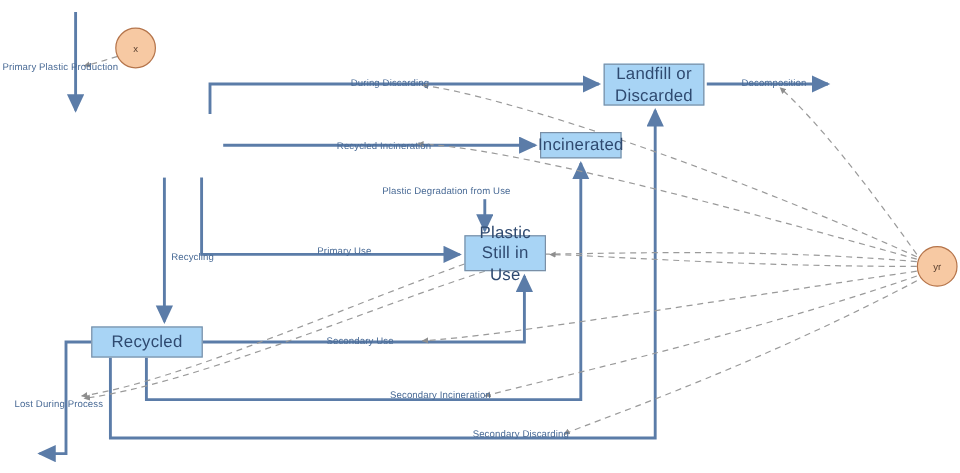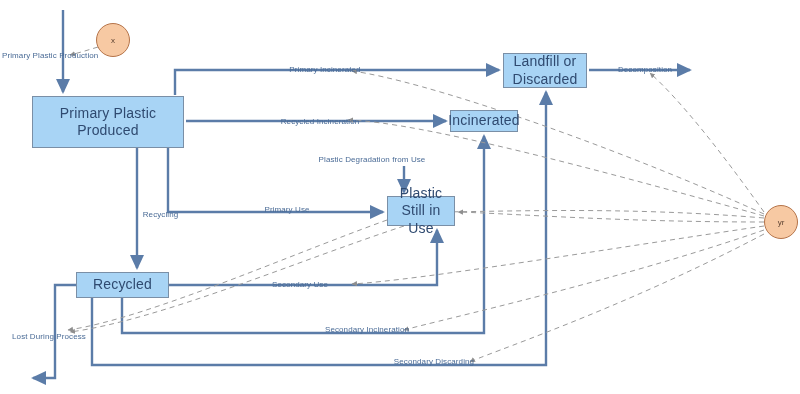--- a/index.html
+++ b/index.html
@@ -113,39 +113,38 @@
       <path d="M764,226 C600,250 420,280 352,284"></path>
       <path d="M764,230 C620,280 440,320 404,330"></path>
       <path d="M764,234 C620,310 480,356 470,362"></path>
       <path d="M764,212 C720,150 680,100 650,73"></path>
 
       <path d="M404,226 C300,260 160,320 70,332"></path>
       <path d="M404,214 C300,250 150,318 68,330"></path>
     </g>
   </svg>
 
-  <div class="stock" style="left:32px; top:96px; width:152px; height:52px;">Primary Plastic Produced</div>
 
   <div class="stock" style="left:503px; top:53px; width:84px; height:35px;">Landfill or
 Discarded</div>
 
   <div class="stock" style="left:450px; top:110px; width:68px; height:22px;">Incinerated</div>
 
   <div class="stock" style="left:387px; top:196px; width:68px; height:30px;">Plastic Still in
 Use</div>
 
   <div class="stock" style="left:76px; top:272px; width:93px; height:26px;">Recycled</div>
 
   <div class="cloud" style="left:96px; top:23px; width:34px; height:34px;">x</div>
 
   <div class="cloud" style="left:764px; top:205px; width:34px; height:34px;">yr</div>
 
   <div class="flow-label" style="left:2px; top:52px;">Primary Plastic Production</div>
 
-  <div class="flow-label ctr" style="left:325px; top:66px;">Primary Incinerated</div>
+  <div class="flow-label ctr" style="left:325px; top:66px;">During Discarding</div>
 
   <div class="flow-label ctr" style="left:645px; top:66px;text-align:center;">Decomposition</div>
 
   <div class="flow-label ctr" style="left:320px; top:118px;">Recycled Incineration</div>
 
   <div class="flow-label ctr" style="left:372px; top:156px;">Plastic Degradation from Use</div>
 
   <div class="flow-label ctr" style="left:287px; top:206px;">Primary Use</div>
 
   <div class="flow-label ctr" style="left:143px; top:211px;padding-left:35px;">Recycling</div>

